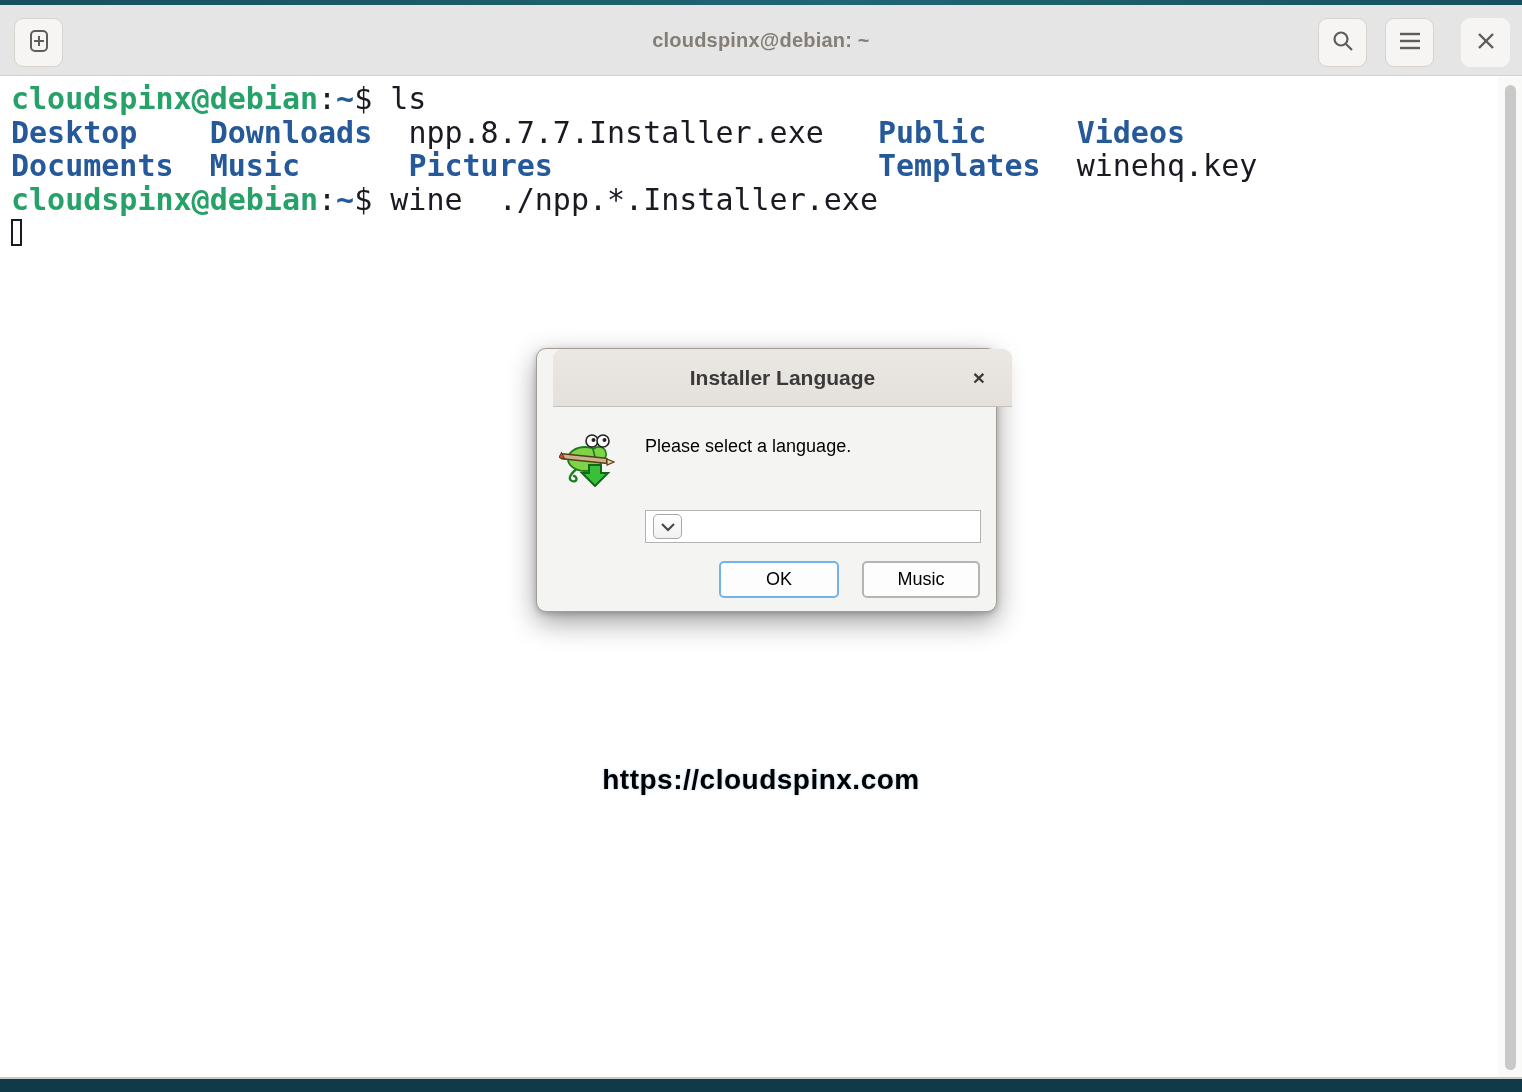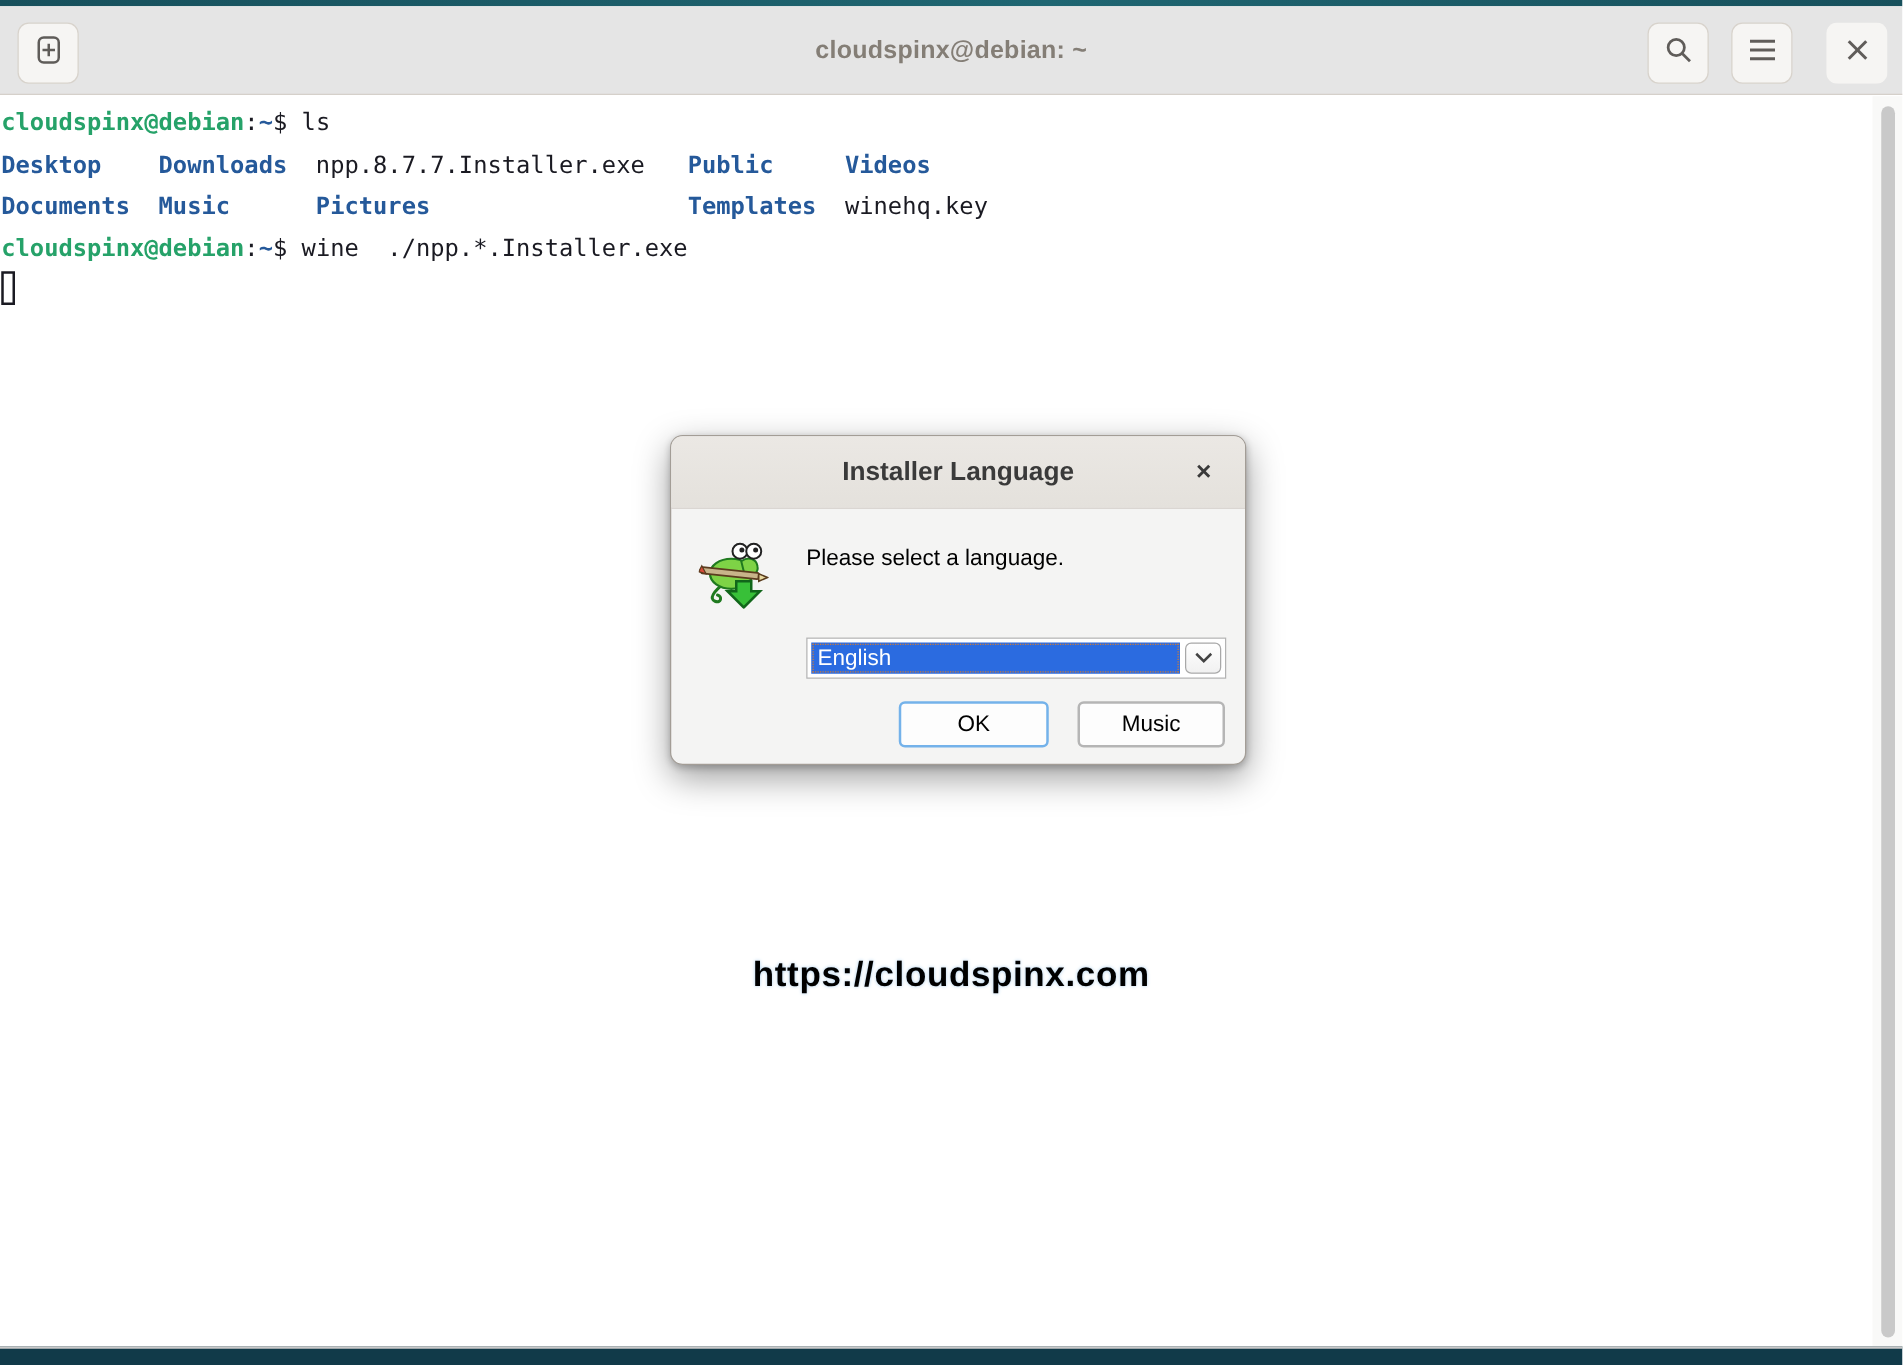--- a/index.html
+++ b/index.html
@@ -19,22 +19,22 @@
     display:flex; align-items:center; justify-content:center; }
   .hbtn.noborder { border-color:transparent; }
   .hbtn svg { stroke:#5f5c59; }
   .win-title { position:absolute; left:0; top:0; width:100%; height:71px;
     display:flex; align-items:center; justify-content:center;
     font-size:20px; font-weight:bold; color:#847e76; letter-spacing:0.2px; }
 
   
   .terminal { position:absolute; left:0; top:77px; width:1498px; height:1000px;
     background:#ffffff; }
-  .term-text { position:absolute; left:1px; top:5px;
-    font-family:"DejaVu Sans Mono", monospace; font-size:19px;
+  .term-text { position:absolute; left:11px; top:5px;
+    font-family:"DejaVu Sans Mono", monospace; font-size:30px;
     line-height:33.5px; white-space:pre; color:#1a1a22; }
   .run-fg   { color:#1a1a22; }
   .run-green{ color:#26a269; font-weight:bold; }
   .run-blue { color:#25599a; font-weight:bold; }
   .cursor-line { height:33.5px; }
   .block-cursor { display:inline-block; width:11px; height:27px;
     border:2px solid #1a1a22; vertical-align:middle; margin-top:-4px; }
 
   
   .scroll-track { position:absolute; right:0; top:77px; width:24px; height:1000px;
@@ -43,21 +43,21 @@
     background:#c9c9c9; border-radius:6px; }
 
   
   .bottom-bar { position:absolute; left:0; bottom:0; width:1522px; height:15px;
     background:#113a49; border-top:2px solid #c9c9c9; }
 
   
   .dialog { position:absolute; left:536px; top:348px; width:461px; height:264px;
     background:#f4f4f3; border:1px solid #a39d96; border-radius:10px;
     box-shadow:0 10px 28px rgba(0,0,0,0.38), 0 2px 6px rgba(0,0,0,0.22); }
-  .dlg-titlebar { position:absolute; left:0; top:0; width:100%; height:58px;
+  .dlg-titlebar { position:absolute; left:16px; top:0; width:100%; height:58px;
     background:linear-gradient(#ebe8e4,#e4e1dc);
     border-bottom:1px solid #c6c0b9; border-radius:9px 9px 0 0;
     display:flex; align-items:center; justify-content:center; }
   .dlg-title { font-size:21px; font-weight:bold; color:#3a3a3a; }
   .dlg-close { position:absolute; right:18px; top:0; height:58px; width:30px;
     display:flex; align-items:center; justify-content:center;
     font-size:21px; font-weight:bold; color:#3a3a3a; cursor:default; }
   .dlg-icon { position:absolute; left:22px; top:80px; width:56px; height:58px; }
   .dlg-msg { position:absolute; left:108px; top:87px; font-size:18px; color:#000; }
   .combo { position:absolute; left:108px; top:161px; width:336px; height:33px;
@@ -161,21 +161,20 @@
       <path d="M2 26 l-2 5 l6 1 z" transform="rotate(6 25 29)" fill="#d94b3a" stroke="#5a3c1e" stroke-width="1"></path>
       <path d="M48 30 l7 3 l-7 3 z" fill="#e8d9a0" stroke="#5a3c1e" stroke-width="1.2"></path>
 
       <path d="M30 36 h12 v8 h7 l-13 13 l-13 -13 h7 z" fill="#38c038" stroke="#11661a" stroke-width="2"></path>
     </svg>
   </div>
 
   <div class="dlg-msg">Please select a language.</div>
 
   <div class="combo">
-    <div class="combo-value">English</div>
     <div class="combo-btn">
       <span>
         <svg width="16" height="10" viewBox="0 0 16 10" fill="none" stroke="#444" stroke-width="2">
           <polyline points="2,2 8,8 14,2"></polyline>
         </svg>
       </span>
     </div>
   </div>
 
   <div class="dlg-btn btn-ok">OK</div>

